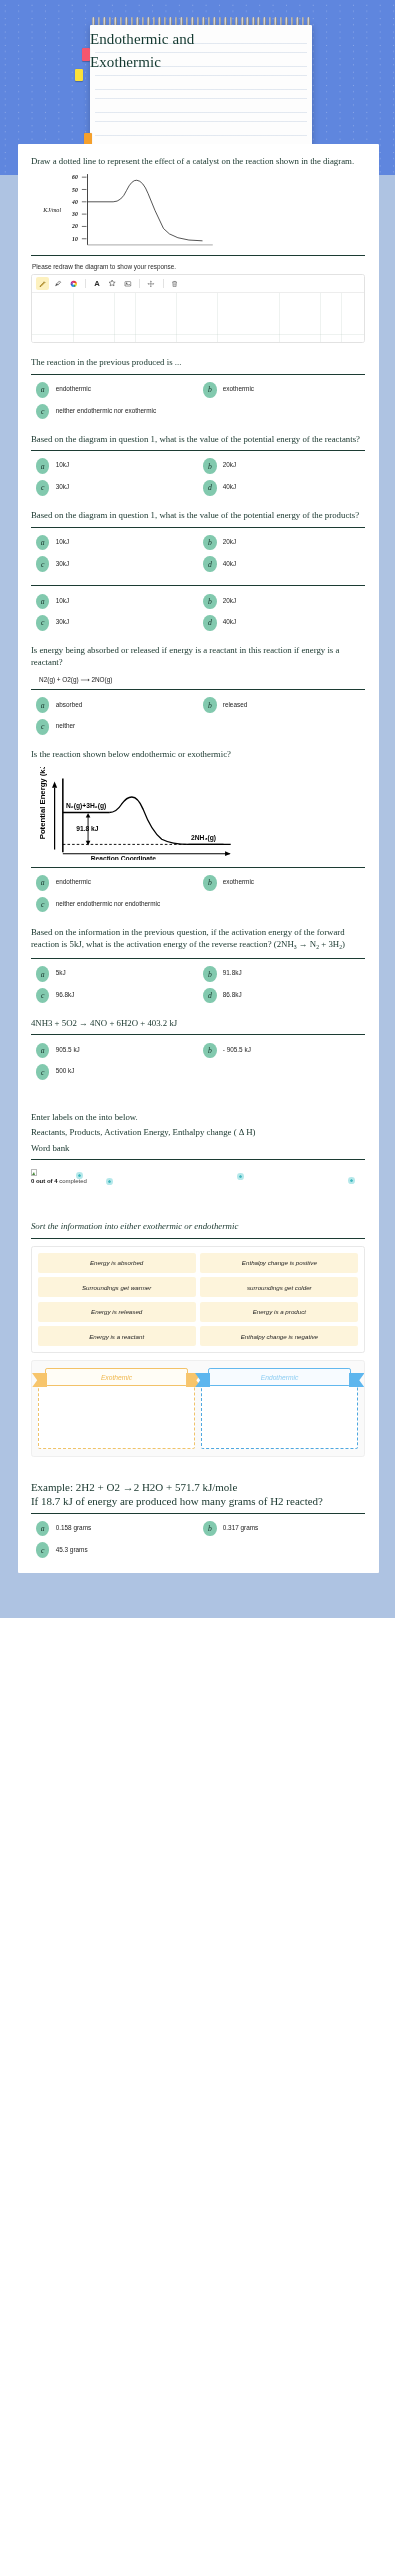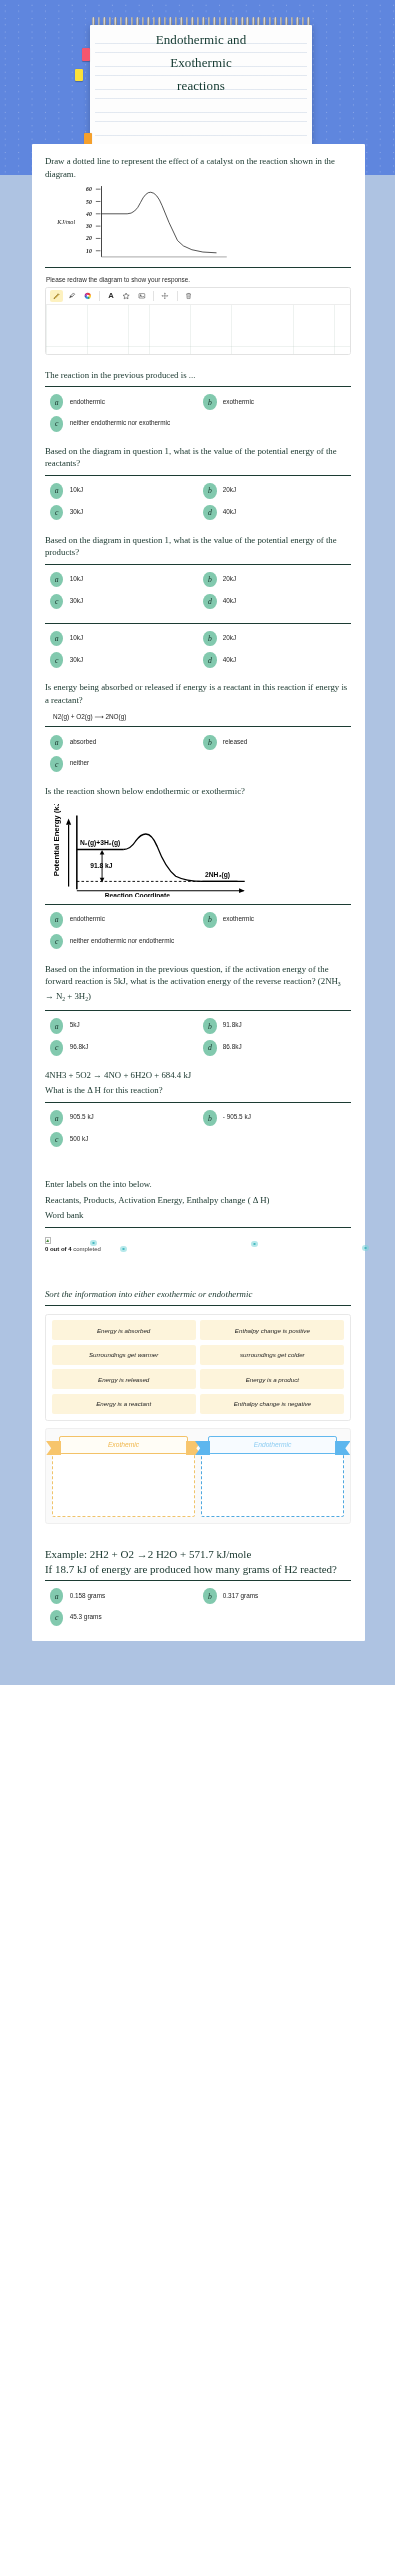--- a/index.html
+++ b/index.html
@@ -43,34 +43,34 @@
     box-shadow:0 0.5px 0.5px rgba(0,0,0,.35);
   }
   .tab { position:absolute; width:8.2px; border-radius:1px; box-shadow:0 0.5px 1px rgba(0,0,0,.25); }
   .tab-pink   { left:82px; top:48px;  height:13.4px; background:#f4566f; }
   .tab-yellow { left:75px; top:69px; height:12.4px; background:#fbe13a; }
   .tab-orange { left:84px; top:133px; height:13.4px; background:#f5a02c; }
   .tab-green  { left:111px; top:150px; height:8.2px; width:7.2px; background:#33b447; }
 
   .hero-title{
     position:absolute; left:90px; top:28px; width:222px;
-    text-align:center;
+    text-align:left;
     font-family:"Liberation Serif", serif;
-    font-size:13px; line-height:23px;
+    font-size:15px; line-height:23px;
     color:#12382f;
     letter-spacing:0.1px;
   }
 
   
   .sheet-wrap{
     background:#aec3e2;
     padding:0 0 13.4px 0;
   }
   .sheet{
-    width:333px; margin:0 auto;
+    width:361px; margin:0 auto;
     background:#fff;
     padding: 11.3px 13.4px 15.5px 13.4px;
     position:relative;
     top:-31px;
     border-radius:1px;
   }
   .block { margin-bottom:13.4px; }
   .q-text{
     font-family:"Liberation Serif", serif;
     font-size:8.8px; line-height:12.4px; color:#17352c;
@@ -252,21 +252,20 @@
     <div class="notepad">
       <div class="lines"></div>
     </div>
     <div class="tab tab-pink"></div>
     <div class="tab tab-yellow"></div>
     <div class="tab tab-orange"></div>
     <div class="tab tab-green"></div>
     <div class="hero-title">
       <div>Endothermic and</div>
       <div>Exothermic</div>
-      <div>reactions</div>
     </div>
   </div>
 
   <div class="sheet-wrap">
   <div class="sheet">
 
     <div class="block">
       <p class="q-text">Draw a dotted line to represent the effect of a catalyst on the reaction shown in the diagram.</p>
 
       <div class="hand-chart">
@@ -536,22 +535,21 @@
           <span class="opt-label">96.8kJ</span>
         </div>
         <div class="opt">
           <span class="badge">d</span>
           <span class="opt-label">86.8kJ</span>
         </div>
       </div>
     </div>
 
     <div class="block">
-      <p class="q-text">4NH3 + 5O2 → 4NO + 6H2O + 684.4 kJ</p>
-      <p class="q-text">What is the Δ H for this reaction?</p>
+      <p class="q-text">4NH3 + 5O2 → 4NO + 6H2O + 403.2 kJ</p>
       <hr class="hr">
       <div class="options">
         <div class="opt">
           <span class="badge">a</span>
           <span class="opt-label">905.5 kJ</span>
         </div>
         <div class="opt">
           <span class="badge">b</span>
           <span class="opt-label">- 905.5 kJ</span>
         </div>

